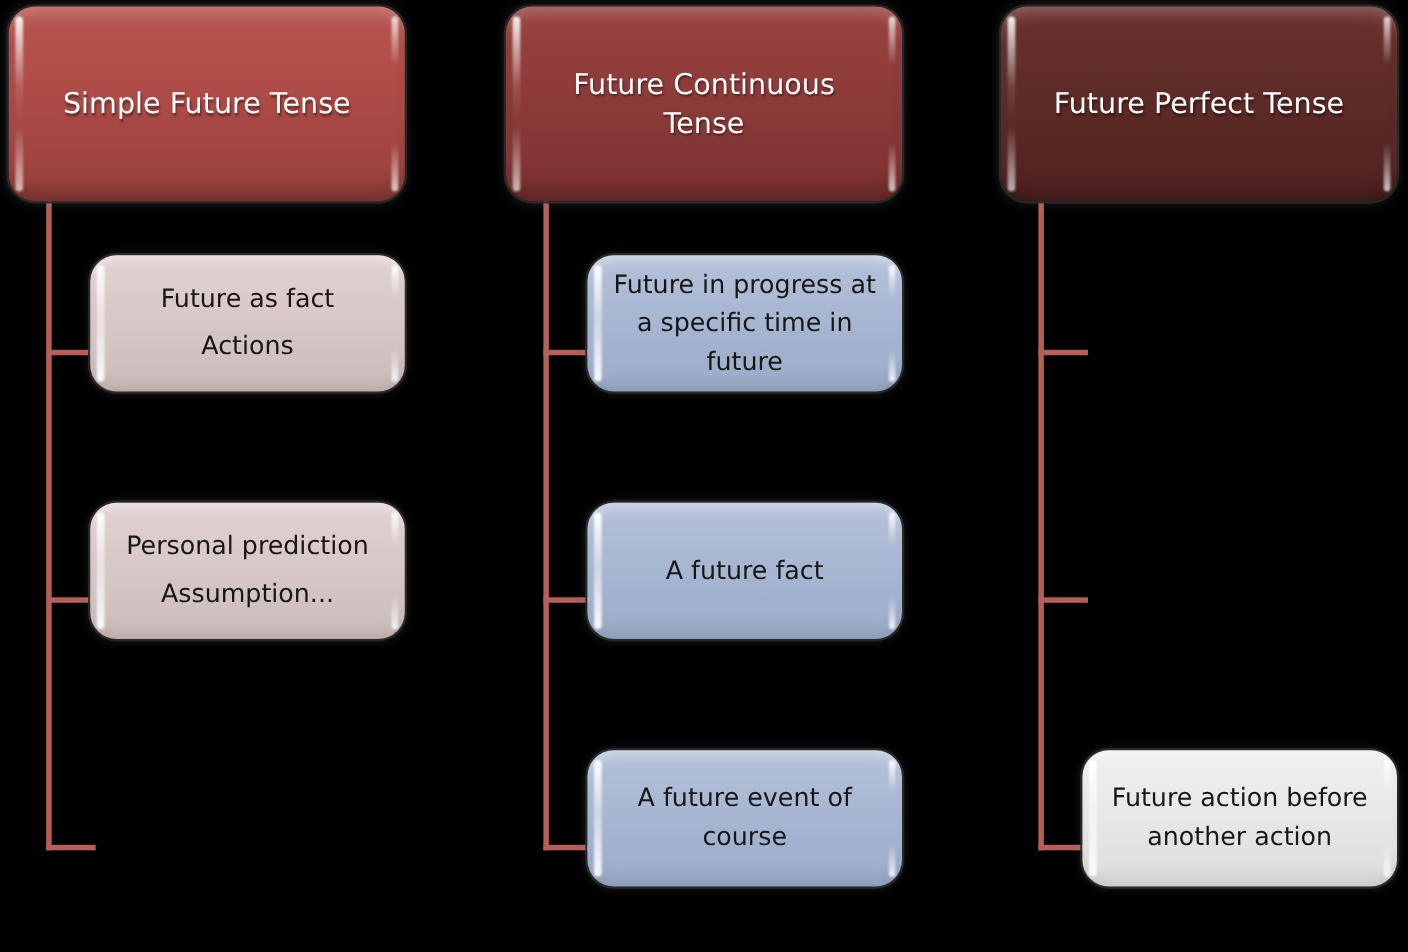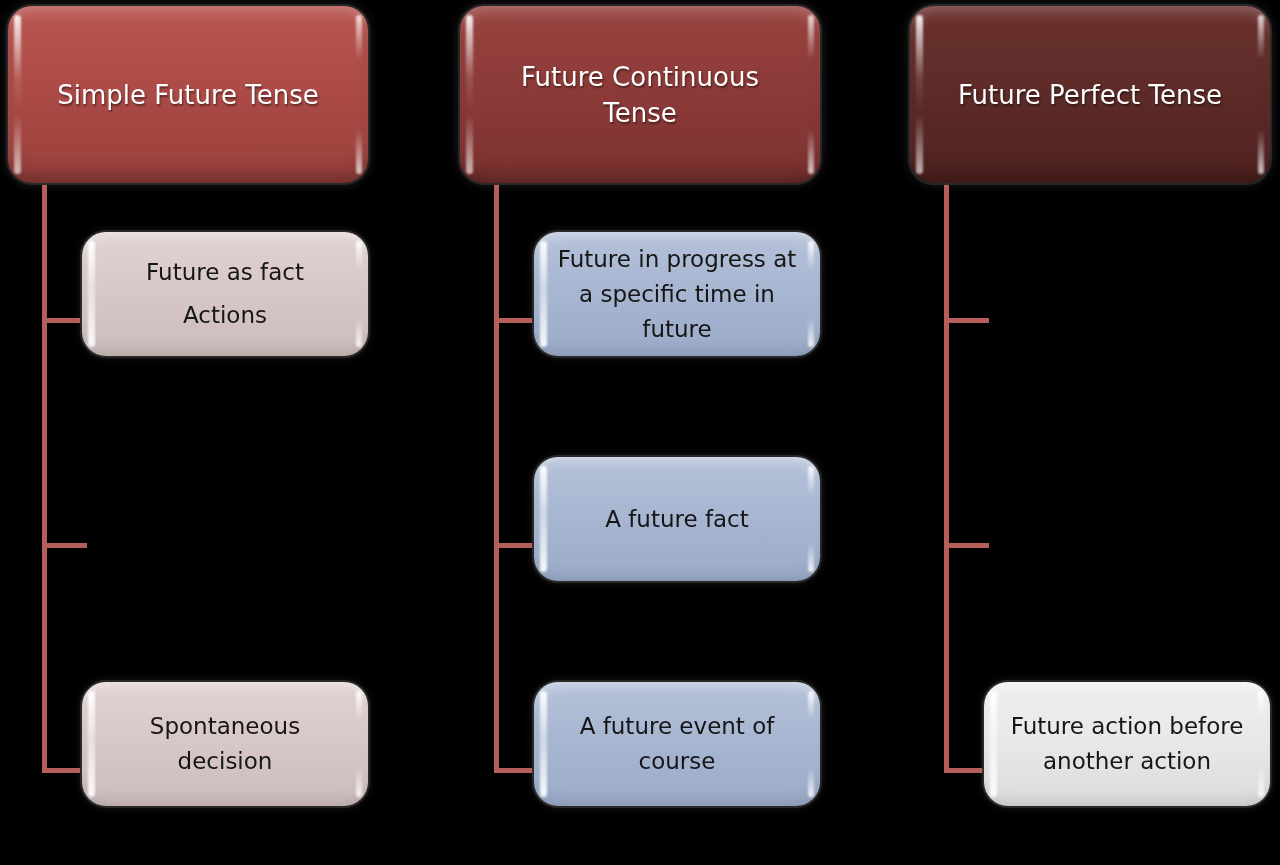--- a/index.html
+++ b/index.html
@@ -75,23 +75,24 @@
     <div class="stub stub-2"></div>
     <div class="box header">
       <div class="box-label">Simple Future Tense</div>
     </div>
     <div class="box child r-0">
       <div class="box-label">
         <p>Future as fact</p>
         <p>Actions</p>
       </div>
     </div>
-    <div class="box child r-2">
+    <div class="box child r-1">
       <div class="box-label">
-        <p>Spontaneous decision</p>
+        <p>Personal prediction</p>
+        <p>Assumption...</p>
       </div>
     </div>
   </div>
 
   <div class="column col-1" style="--h-top: #97433f; --h-base: #8d3b39; --h-bot: #7b312f; --c-top: #b4c1d9; --c-base: #a7b6d1; --c-bot: #9aabc9; --line: #b65e59;">
     <div class="vline"></div>
     <div class="stub stub-0"></div>
     <div class="stub stub-1"></div>
     <div class="stub stub-2"></div>
     <div class="box header">

